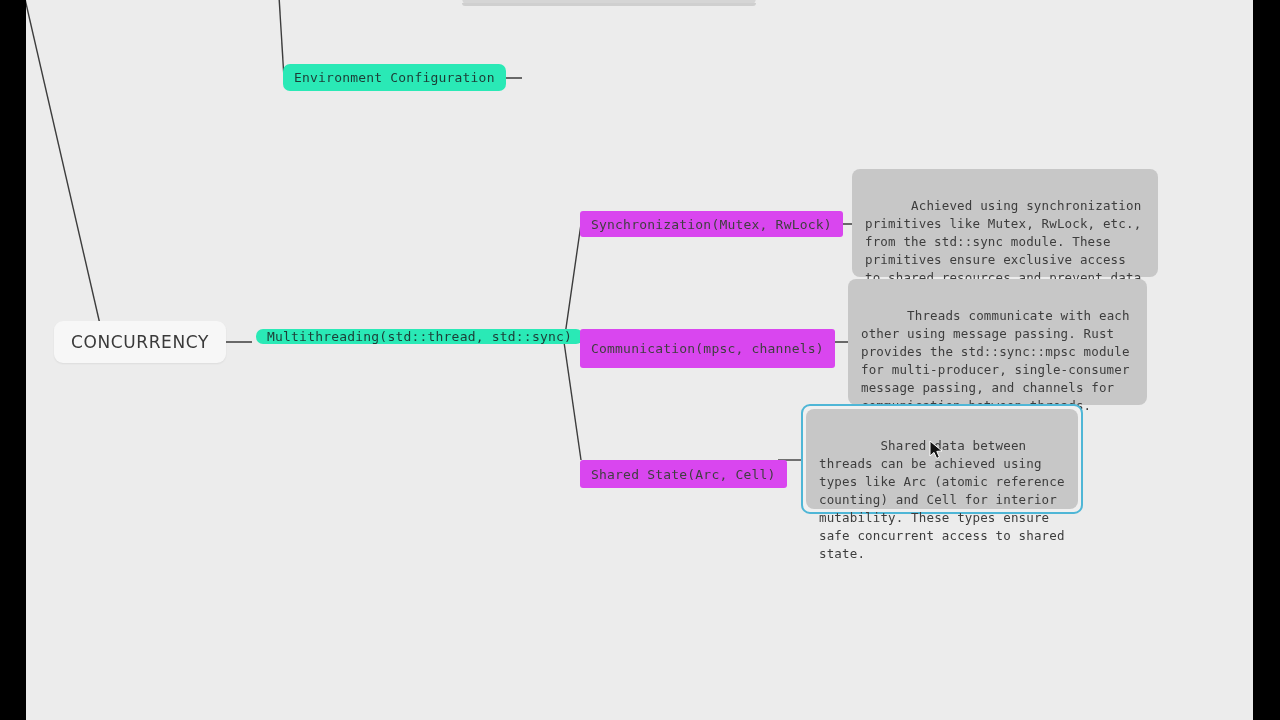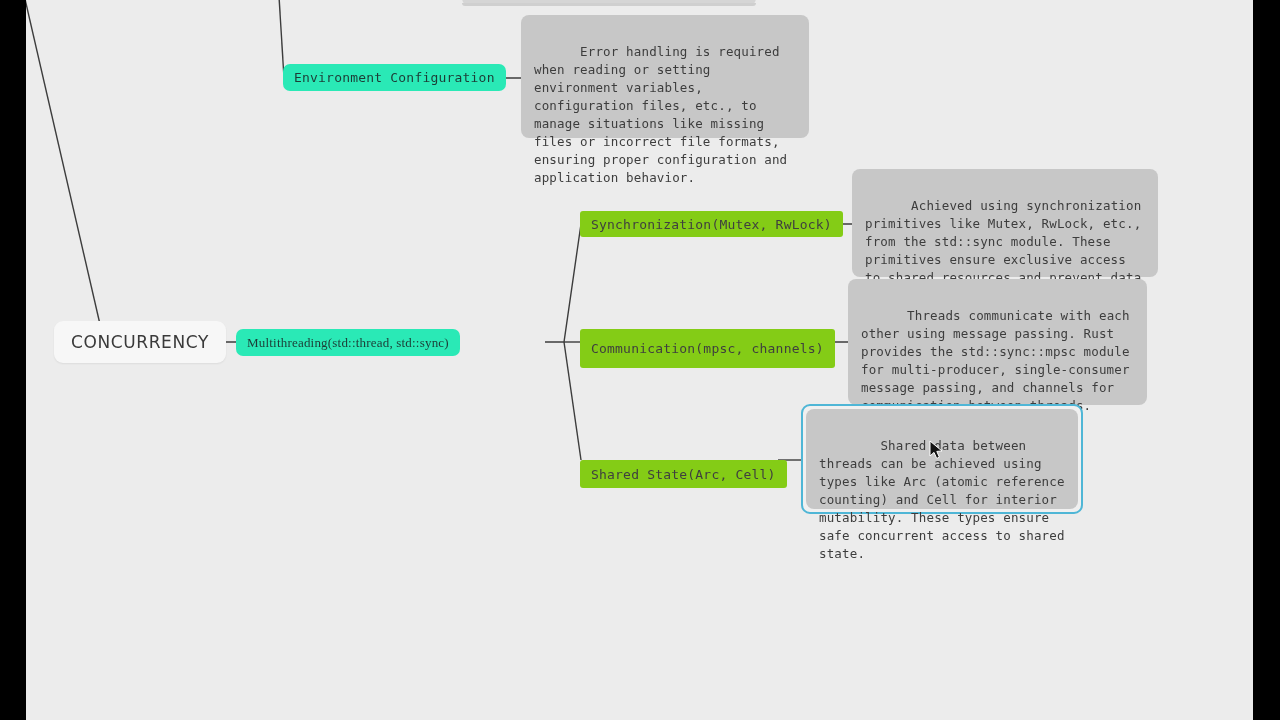--- a/index.html
+++ b/index.html
@@ -80,21 +80,21 @@
     background: #2ae9b6;
     color: #1d3c36;
     font-size: 13px;
     padding: 0 11px;
     border-radius: 7px;
     letter-spacing: 0.2px;
   }
 
   
   .node-topic {
-    background: #84cc16;
+    background: #d946ef;
     color: #3f3f3f;
     font-size: 13px;
     padding: 0 11px;
     border-radius: 3px;
     letter-spacing: 0.2px;
   }
 
   
   .note {
     position: absolute;
@@ -177,29 +177,26 @@
     </svg>
 
     <div class="note-clipped" style="left:436px; top:-26px; width:294px; height:32px;">
       <div class="cap"></div>
     </div>
 
     <div class="node node-accent" style="left:257px; top:64px; height:27px;">
       <span>Environment Configuration</span>
     </div>
 
-    <div class="note" style="left:495px; top:15px; width:288px; height:123px;">
-      <span>Error handling is required when reading or setting environment variables, configuration files, etc., to manage situations like missing files or incorrect file formats, ensuring proper configuration and application behavior.</span>
-    </div>
 
     <div class="node node-root" style="left:28px; top:321px; height:42px;">
       <span>CONCURRENCY</span>
     </div>
 
-    <div class="node node-accent" style="left:210px; top:329px; height:27px;font-family:Liberation Serif, serif;">
+    <div class="node node-accent" style="left:230px; top:329px; height:15px;">
       <span>Multithreading(std::thread, std::sync)</span>
     </div>
 
     <div class="node node-topic" style="left:554px; top:211px; height:26px;">
       <span>Synchronization(Mutex, RwLock)</span>
     </div>
 
     <div class="note" style="left:826px; top:169px; height:108px; width:306px;">
       <span>Achieved using synchronization primitives like Mutex, RwLock, etc., from the std::sync module. These primitives ensure exclusive access to shared resources and prevent data races.</span>
     </div>

